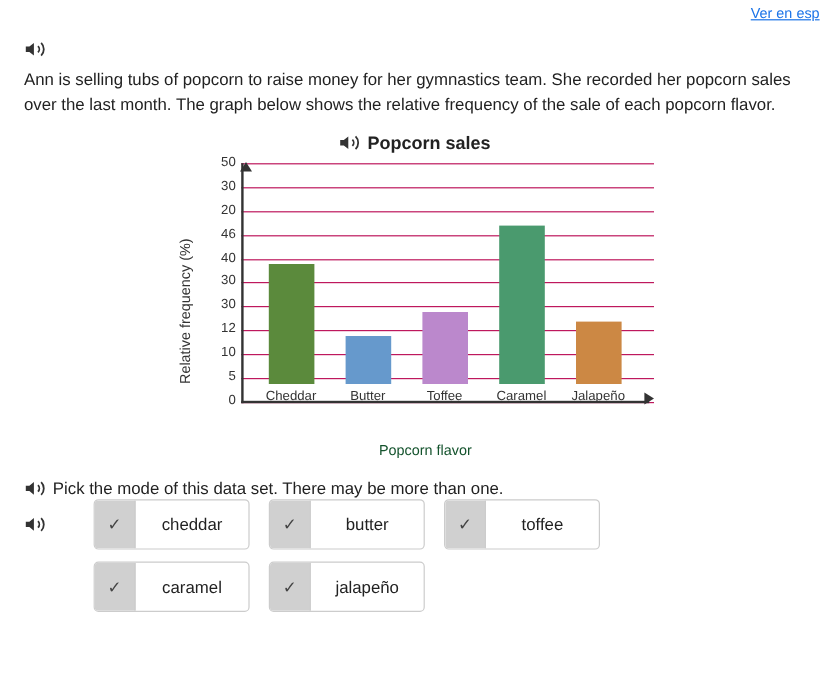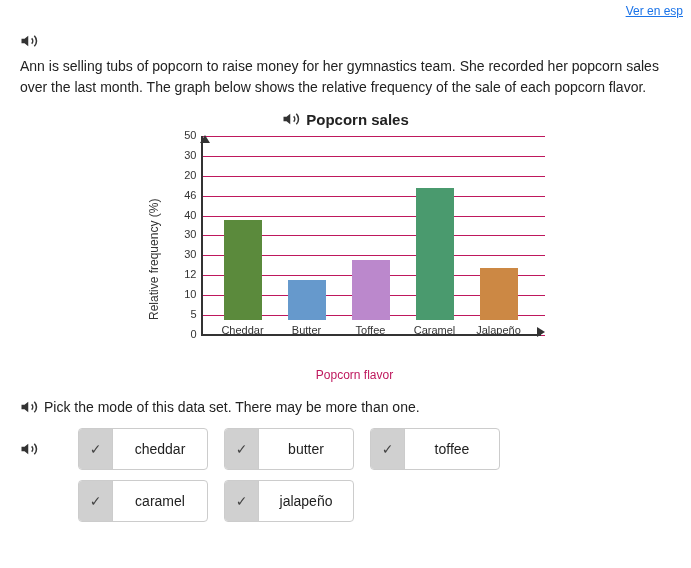--- a/index.html
+++ b/index.html
@@ -157,28 +157,27 @@
       top: 0;
       bottom: 30px;
       width: 2px;
       background: #333;
     }
 
     .x-axis-title {
       text-align: center;
       font-size: 12px;
       margin-top: 2px;
-      color: #be185d;
+      color: #14532d;
     }
 
     .question-row {
       display: flex;
       align-items: center;
       gap: 6px;
-      margin-bottom: 12px;
       font-size: 14px;
     }
 
     .answer-grid {
       display: flex;
       flex-direction: column;
       gap: 10px;
       margin-left: 30px;
     }
 

